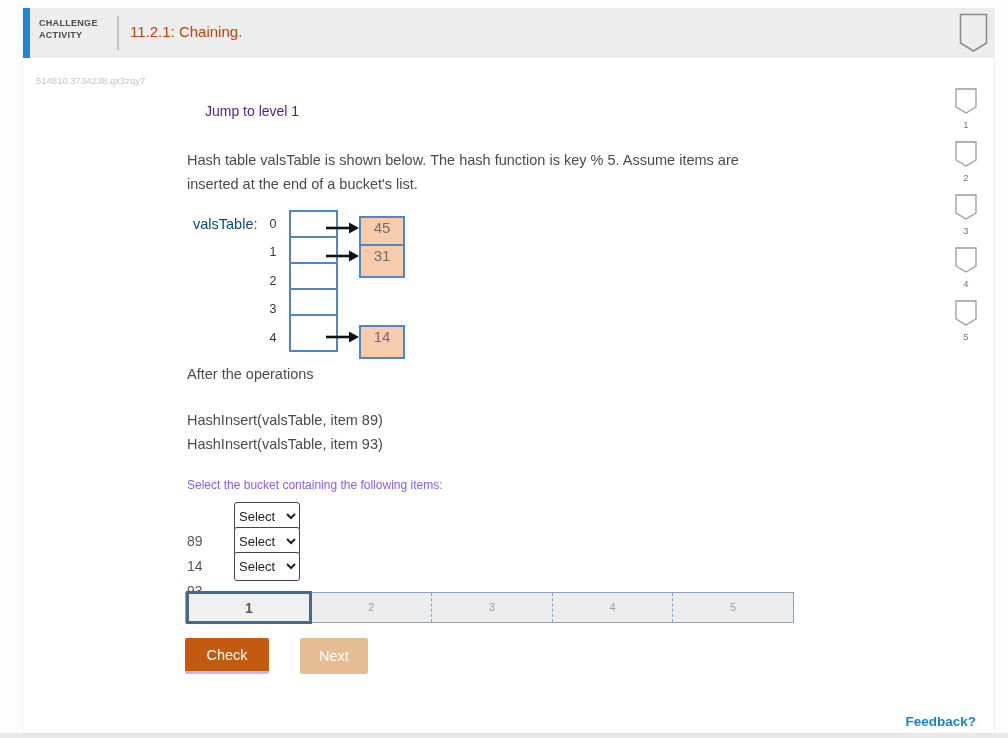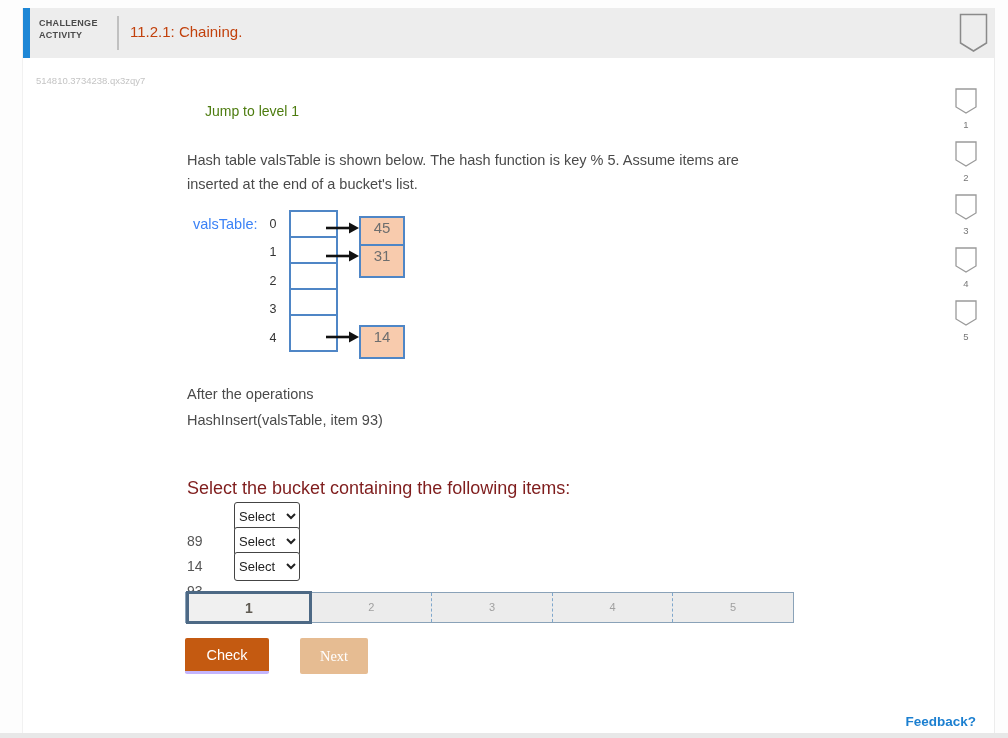--- a/index.html
+++ b/index.html
@@ -16,52 +16,52 @@
   .hdr-divider { position:absolute; left:94px; top:8px; width:2px; height:34px; background:#c0c0c0; }
   .hdr-title { position:absolute; left:107px; top:15px; font-size:15px; color:#c2410c; }
   .hdr-shield { position:absolute; right:6px; top:5px; }
 
   
   .rail { position:absolute; right:16px; top:80px; width:24px; }
   .rail-item { position:relative; margin-bottom:11px; text-align:center; }
   .rail-num { font-size:9.5px; color:#777; margin-top:1px; }
 
   .activity-id { position:absolute; left:13px; top:67px; font-size:9.5px; color:#c4c4c4; }
-  .jump-link { position:absolute; left:182px; top:95px; font-size:14px; color:#4d7c0f; cursor:pointer; }
+  .jump-link { position:absolute; left:182px; top:95px; font-size:14px; color:#4c1d95; cursor:pointer; }
 
   .intro { position:absolute; left:164px; top:140px; width:606px; font-size:14.5px; line-height:24px; color:#4a4a4a; }
 
   
-  .vt-label { position:absolute; left:170px; top:208px; font-size:14.5px; color:#3b82f6; }
+  .vt-label { position:absolute; left:170px; top:208px; font-size:14.5px; color:#0c4a6e; }
   .idx-col { position:absolute; left:240px; top:202px; width:20px; }
   .idx { height:28.4px; line-height:28.4px; text-align:center; font-size:12.5px; color:#333; }
   .bucket-stack { position:absolute; left:266px; top:202px; width:49px; height:142px; border:2px solid #4f86c6; background:#fff; }
   .bucket-cell { height:26px; border-bottom:2px solid #4f86c6; background:#fff; }
   .bucket-cell:last-child { border-bottom:none; }
   .arrows-svg { position:absolute; left:303px; top:202px; }
   .node-box { position:absolute; left:336px; width:46px; height:34px; background:#f8cbad; border:2px solid #4f86c6; text-align:center; line-height:20px; font-size:15px; color:#6e6e6e; }
   .node-45 { top:208px; } .node-31 { top:236px; } .node-14 { top:317px; }
 
-  .after-ops { position:absolute; left:164px; top:358px; font-size:14.5px; color:#4a4a4a;margin-top:20px; }
+  .after-ops { position:absolute; left:164px; top:358px; font-size:14.5px; color:#4a4a4a; }
   .ops { position:absolute; left:164px; top:400px; font-size:14.5px; line-height:24px; color:#4a4a4a; }
-  .question { position:absolute; left:164px; top:470px; font-size:18px; color:#7f1d1d; }
+  .question { position:absolute; left:164px; top:470px; font-size:12px; color:#8b5cf6; }
 
   .answers { position:absolute; left:164px; top:496px; }
   .ans-row { height:25px; display:flex; align-items:center; }
   .ans-item { width:47px; font-size:14px; color:#555;margin-top:48px; }
   .ans-select { width:66px; height:29px; font-size:13px; color:#222; background:#fff; border:1.5px solid #444; border-radius:3px; font-family:"Liberation Sans", sans-serif; }
 
   
   .pbar { position:absolute; left:162px; top:584px; width:609px; height:31px; background:#ececec; border:1px solid #8aa2b8; display:flex; }
   .seg { flex:1; text-align:center; font-size:11px; color:#a0a0a0; line-height:29px; }
   .seg-active { position:relative; margin:-2px 0; border:3px solid #4d6985; background:#f0f0f0; font-size:14px; font-weight:bold; color:#5f5a52; line-height:29px; }
   .seg-dash { border-left:1px dashed #7fa7cc; }
 
   .btn-check { position:absolute; left:162px; top:630px; width:84px; height:36px; background:#c45a11; border:none; border-bottom:3px solid #c4b5fd; border-radius:2px; color:#fff; font-size:14.5px; font-family:"Liberation Sans", sans-serif; cursor:pointer; }
-  .btn-next { position:absolute; left:277px; top:630px; width:68px; height:36px; background:#e6bc92; border:none; border-radius:2px; color:#fff; font-size:14.5px; font-family:Liberation Serif, serif; }
+  .btn-next { position:absolute; left:277px; top:630px; width:68px; height:36px; background:#e6bc92; border:none; border-radius:2px; color:#fff; font-size:14.5px; font-family:Liberation Sans, sans-serif; }
 
   .feedback { position:absolute; right:18px; top:706px; font-size:13.5px; font-weight:bold; color:#1b7fd0; cursor:pointer; }
 </style>
 </head>
 <body>
 
 <div class="page">
   <div class="card">
 
     <div class="hdr">
@@ -143,20 +143,21 @@
         <line x1="0" y1="127" x2="24" y2="127" stroke="#111" stroke-width="2.6"></line>
         <polygon points="23,121.5 33,127 23,132.5" fill="#111"></polygon>
       </g>
     </svg>
     <div class="node-box node-45">45</div>
     <div class="node-box node-31">31</div>
     <div class="node-box node-14">14</div>
 
     <div class="after-ops">After the operations</div>
     <div class="ops">
+      <div>HashInsert(valsTable, item 89)</div>
       <div>HashInsert(valsTable, item 93)</div>
     </div>
     <div class="question">Select the bucket containing the following items:</div>
 
     <div class="answers">
       <div class="ans-row">
         <div class="ans-item">89</div>
         <select class="ans-select">
           <option>Select</option>
         </select>

